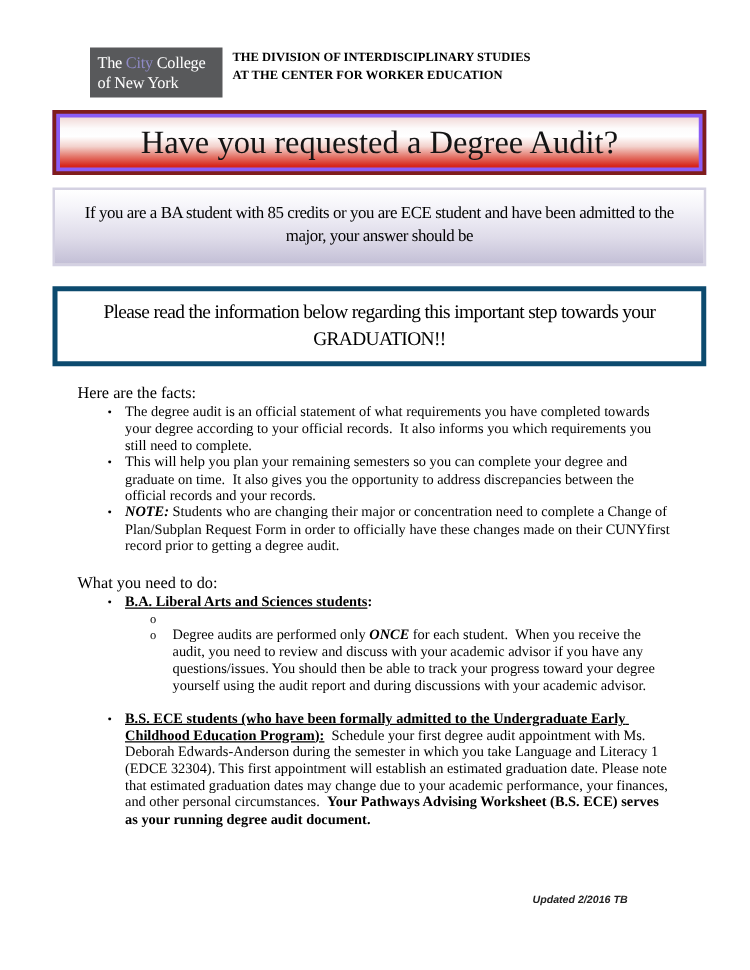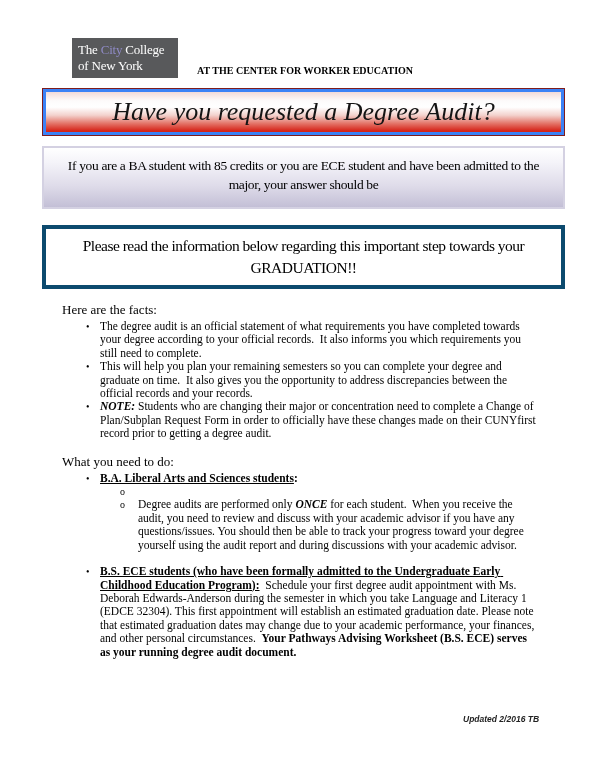--- a/index.html
+++ b/index.html
@@ -1,28 +1,28 @@
 <!DOCTYPE html>
 <html><head>
 <meta charset="utf-8">
 <style>
   * { margin:0; padding:0; box-sizing:border-box; }
   html,body { background:#ffffff; }
   body { width:600px; height:776px; font-family:"Liberation Serif", serif; color:#000; }
   .page { position:relative; width:600px; height:776px; background:#fff; overflow:hidden; }
 
   
-  .header { display:flex; align-items:flex-end; padding:38px 0 0 72px;gap:11px; }
+  .header { display:flex; align-items:flex-start; padding:38px 0 0 72px; }
   .logo { width:106px; height:40px; background:#58595b; color:#fff; padding:4px 6px;
           font-size:13px; line-height:16px; letter-spacing:-0.2px; }
   .logo .city { color:#8f8ac5; }
   .header-title { margin-left:8px; padding-top:2px; font-weight:bold; font-size:10px; line-height:14px; }
 
   
-  .banner { margin:10px 0 0 42px; width:523px; border:1px solid #7f1d1d; background:#3b82f6; padding:3px;font-style:italic; }
+  .banner { margin:10px 0 0 42px; width:523px; border:3px solid #7f1d1d; background:#8b5cf6; padding:3px; }
   .banner-inner { background:linear-gradient(180deg,#f2dad8 0%,#fdfbfb 22%,#ffffff 38%,#f3d2cd 58%,#e4776b 78%,#d6251a 97%);
                   text-align:center; font-size:26px; line-height:40px; color:#141414; }
 
   
   .eligibility { margin:10px 0 16px 42px; width:523px; border:2px solid #d4d1e2;
                  background:linear-gradient(180deg,#ffffff 0%,#f4f3f9 25%,#dedbe9 65%,#c3bfd6 100%);
                  text-align:center; padding:8px 8px 13px; }
   .pb-text { font-size:13.5px; letter-spacing:-0.35px; line-height:19px; }
   .pb-yes  { font-size:26px; line-height:30px; margin-top:9px; }
 
@@ -36,34 +36,35 @@
   .section-heading.second { margin-top:13px; }
   .li { display:flex; }
   .level0 { padding-left:24px; }
   .level0 > .marker { width:14px; flex:none; font-size:10px; }
   .sublist .li { padding-left:58px; }
   .sublist .marker { width:18px; flex:none; font-size:10px; }
   .content { flex:1; white-space:pre-wrap; }
   .gap { margin-top:13px; }
 
   
-  .footer { position:absolute; left:463px; top:714px; font-family:"Liberation Sans", sans-serif;
+  .footer { position:absolute; left:426px; top:714px; font-family:"Liberation Sans", sans-serif;
             font-weight:bold; font-style:italic; font-size:8.5px; color:#222; }
 </style>
 </head>
 <body>
 
 <div class="page">
 
   <div class="header">
     <div class="logo">
       <div><span>The </span><span class="city">City</span><span> College</span></div>
       <div>of New York</div>
     </div>
     <div class="header-title">
+      <div>THE DIVISION OF INTERDISCIPLINARY STUDIES</div>
       <div>AT THE CENTER FOR WORKER EDUCATION</div>
     </div>
   </div>
 
   <div class="banner">
     <div class="banner-inner">Have you requested a Degree Audit?</div>
   </div>
 
   <div class="eligibility">
     <div class="pb-text">If you are a BA student with 85 credits or you are ECE student and have been admitted to the major, your answer should be</div>

